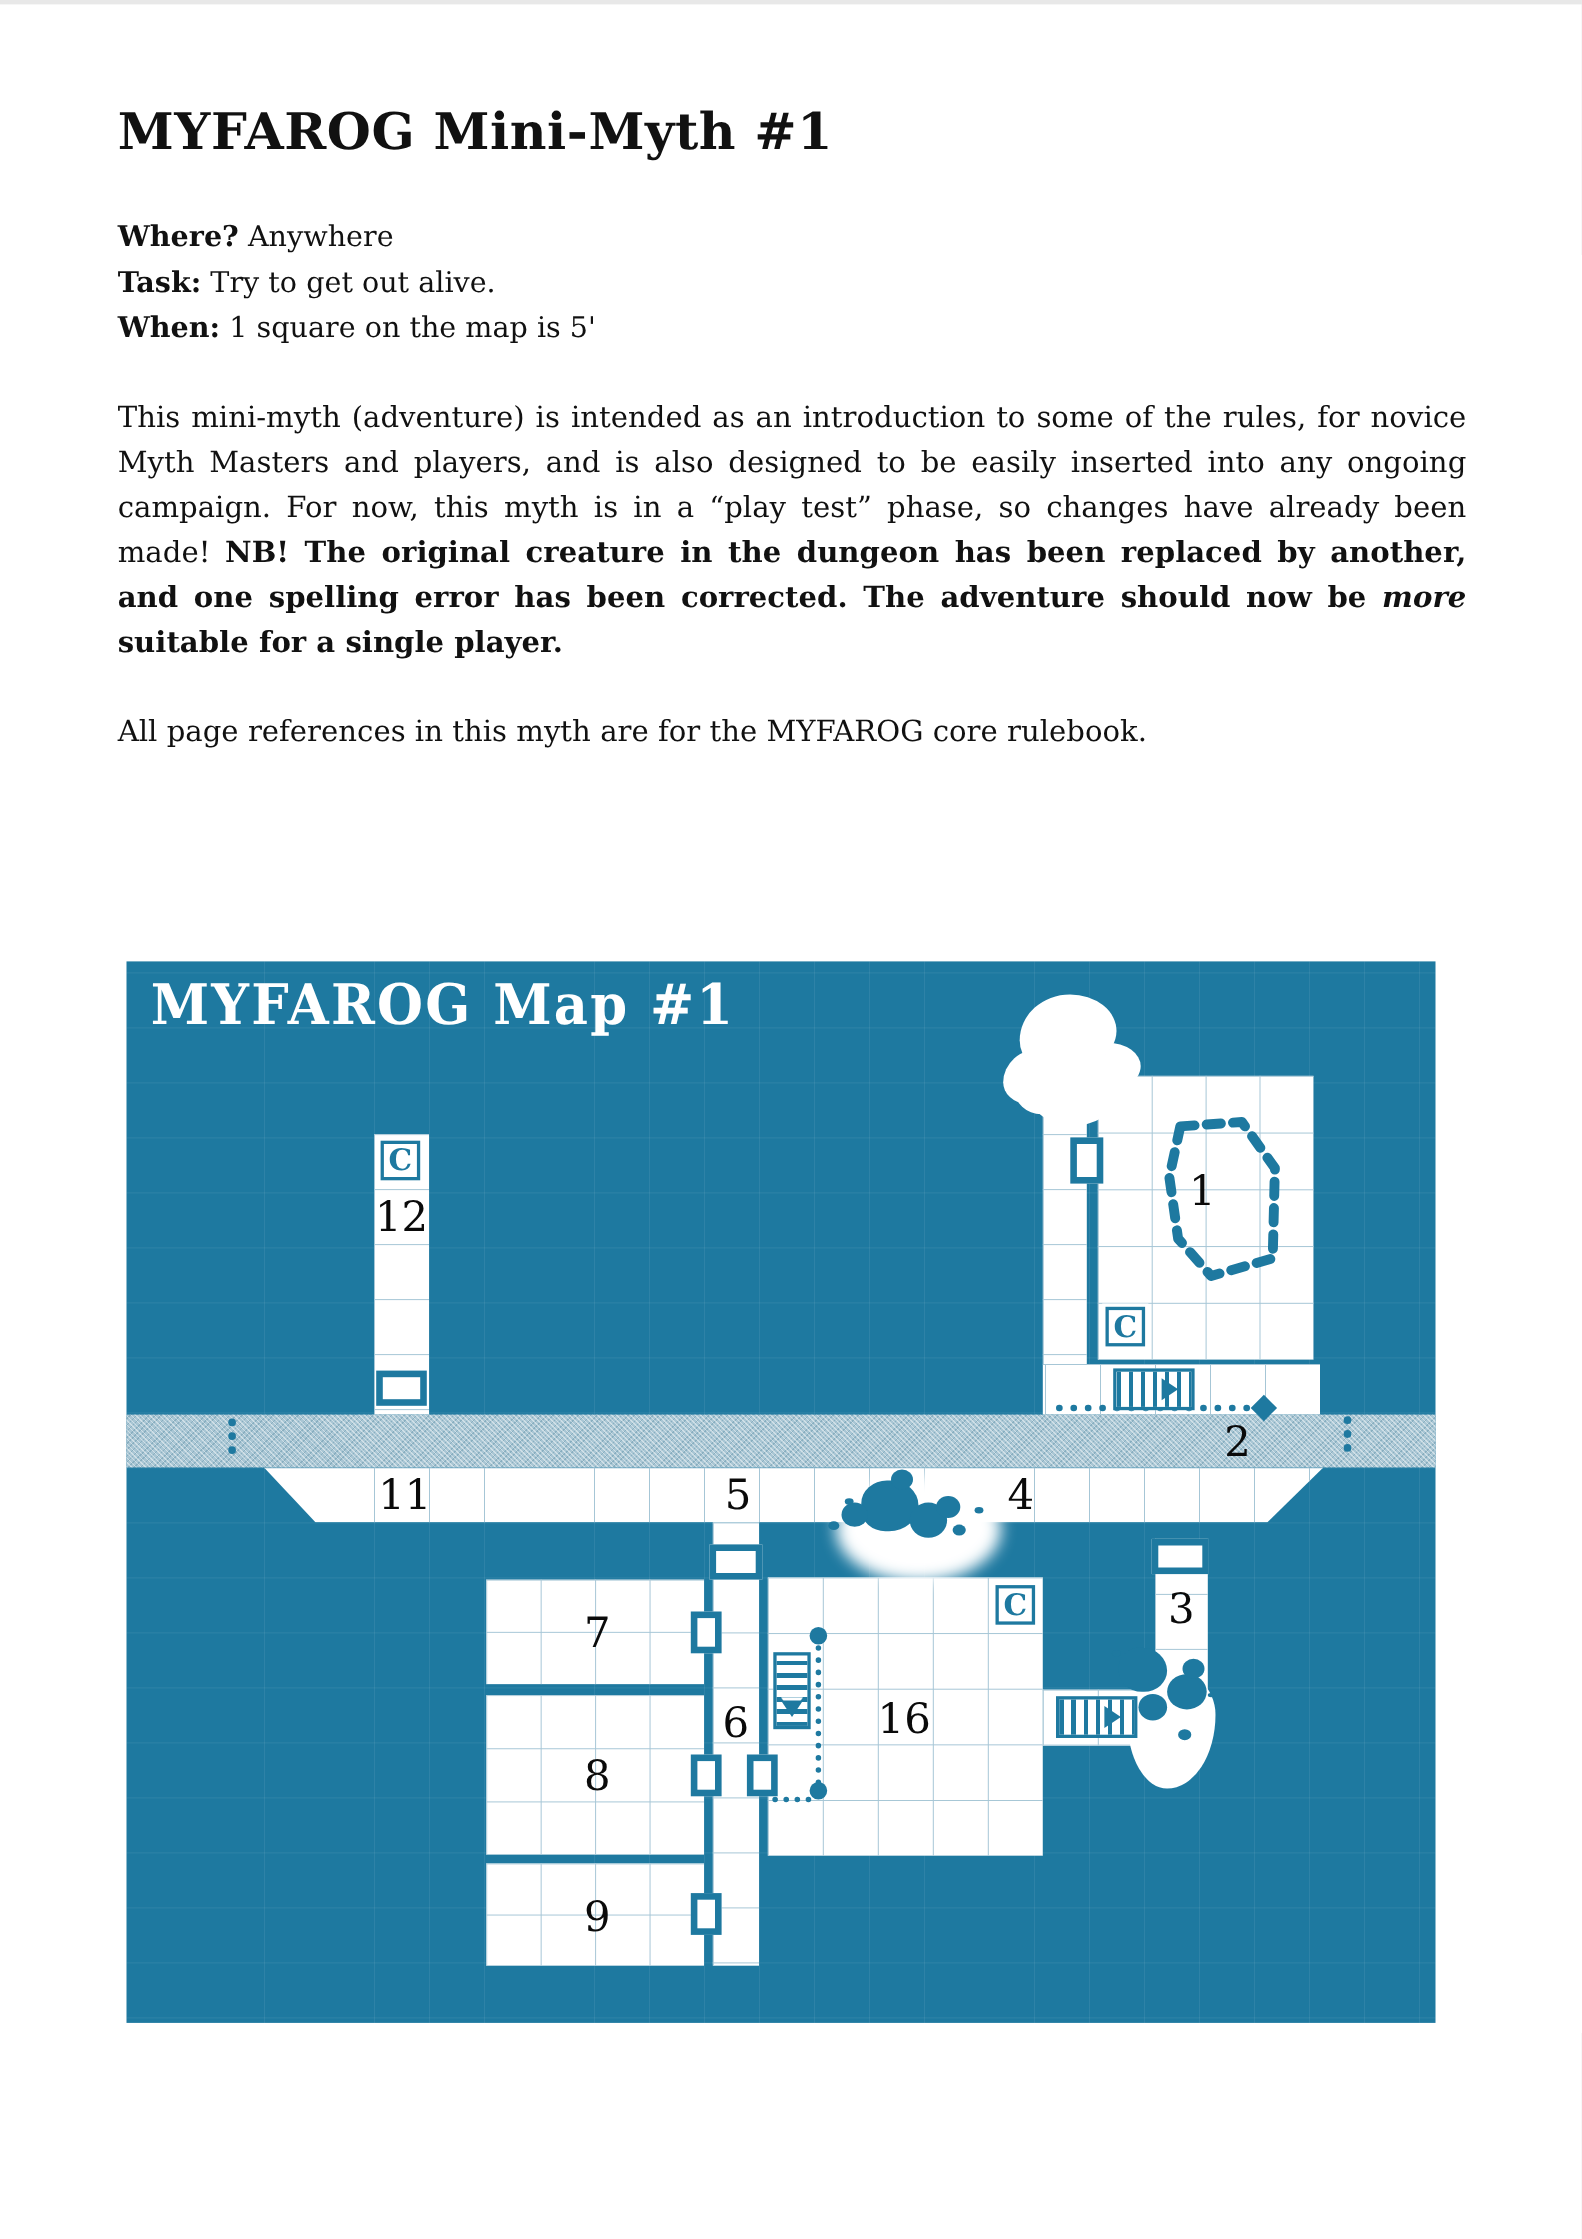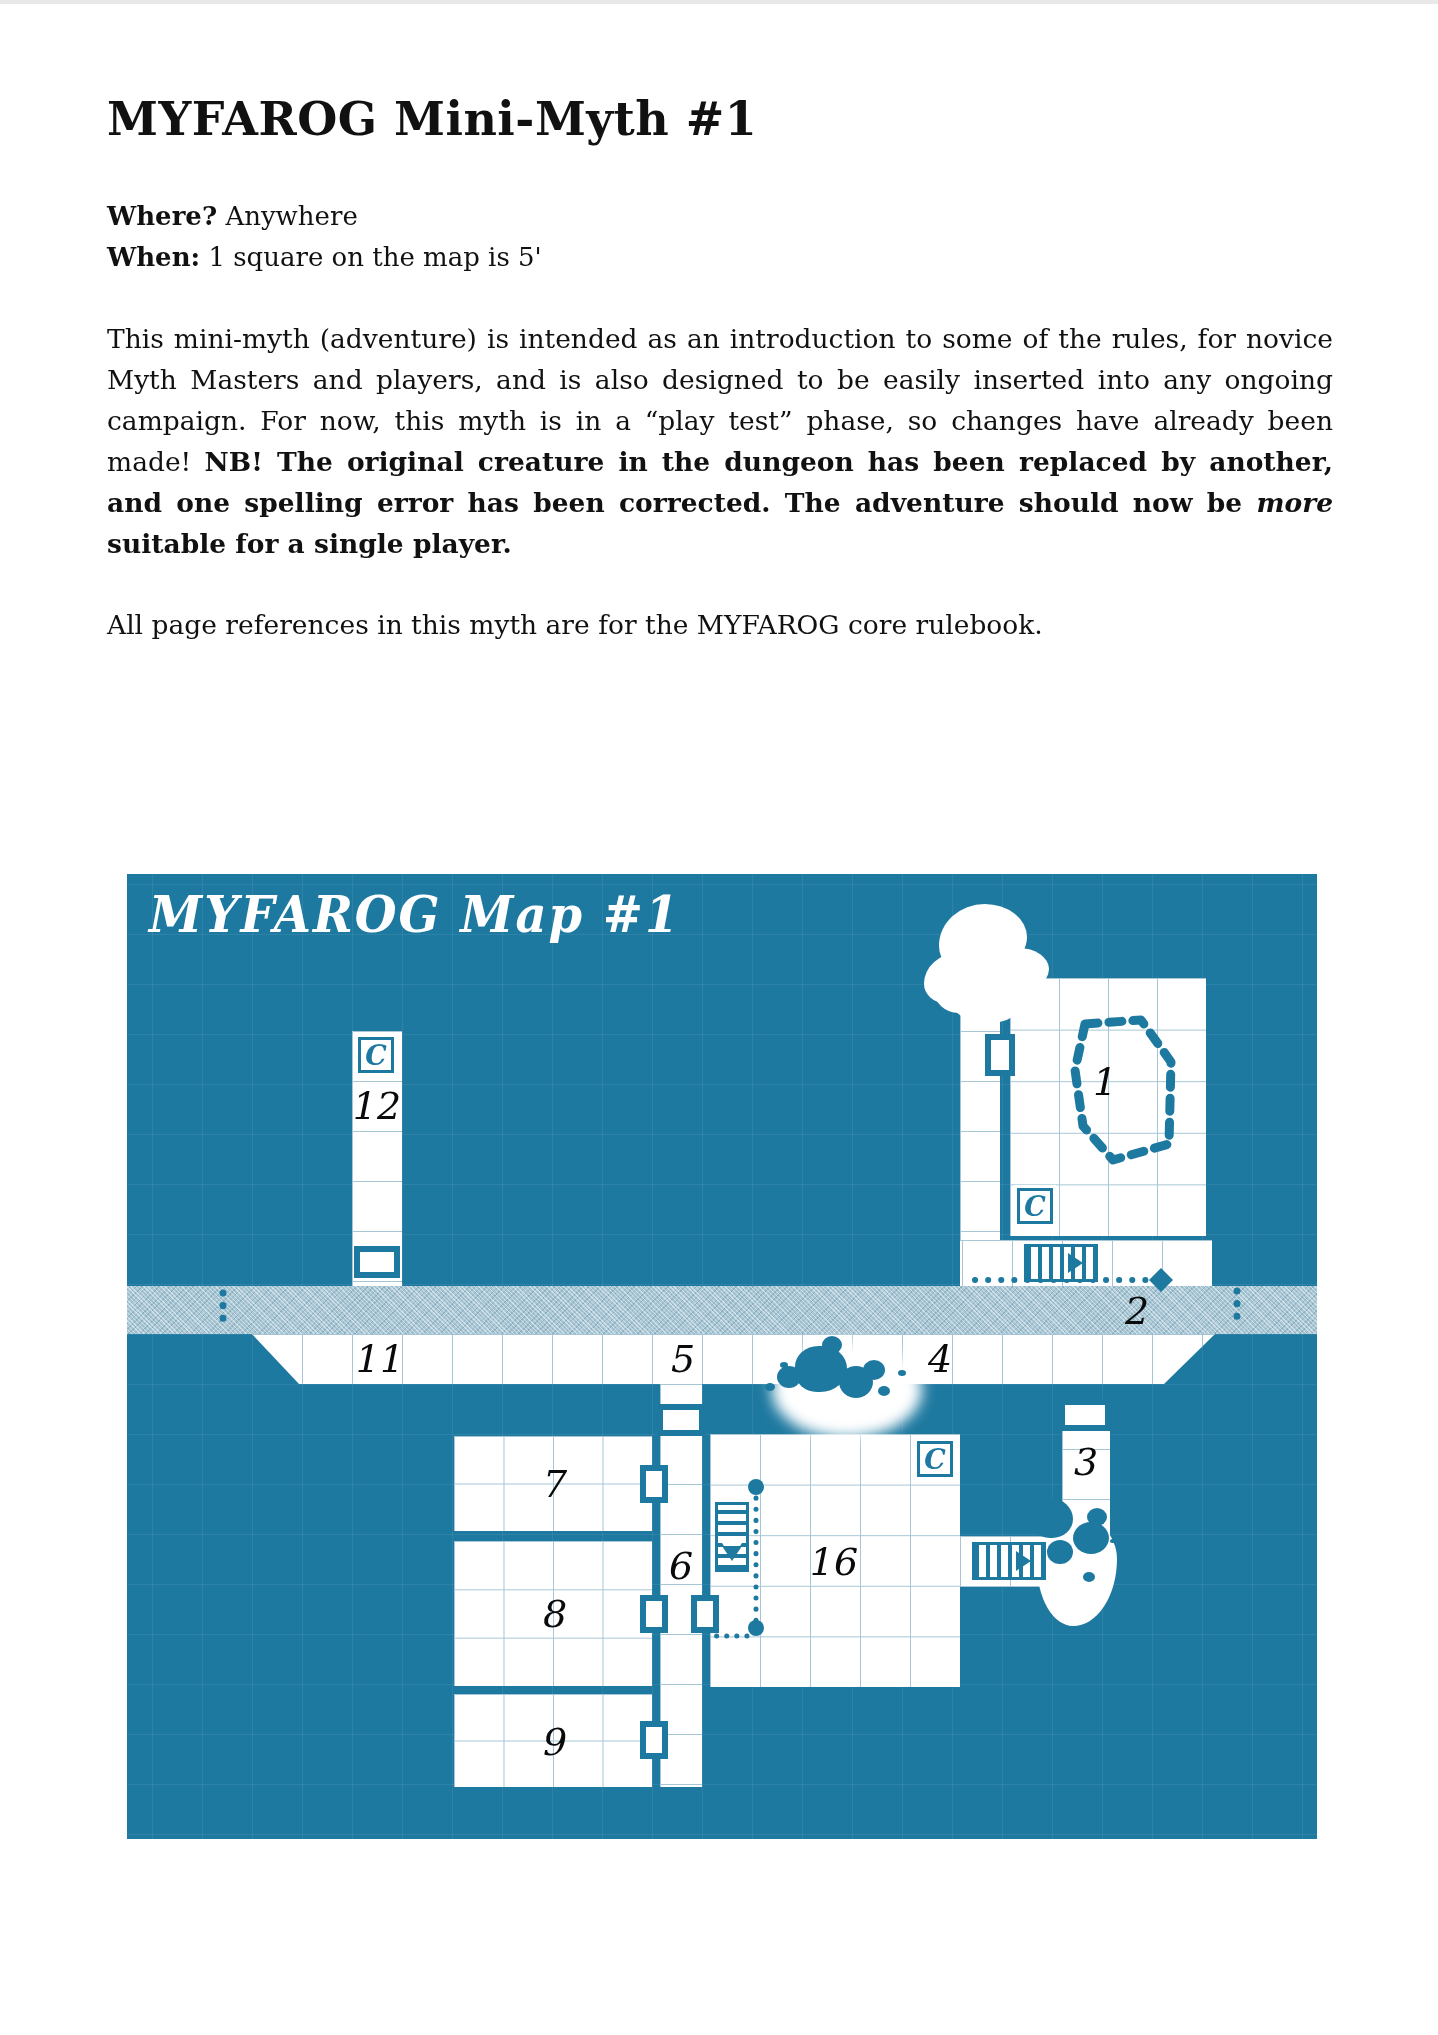--- a/index.html
+++ b/index.html
@@ -14,25 +14,25 @@
   
   .content{position:absolute;left:107px;top:88px;width:1226px;}
   .doc-title{font-size:46px;font-weight:700;margin:0 0 50px 0;letter-spacing:.5px;}
   .meta-line{font-size:26px;line-height:41px;}
   .meta-line b{font-weight:700;}
   .para{margin-top:40px;font-size:26.5px;line-height:41px;text-align:justify;}
   .para b{font-weight:700;}
   .para em{font-weight:700;font-style:italic;}
   .note{margin-top:40px;font-size:26.5px;line-height:41px;}
   
-  .map{position:absolute;left:127px;top:870px;width:1190px;height:965px;background:var(--teal);
+  .map{position:absolute;left:115px;top:870px;width:1190px;height:965px;background:var(--teal);
        background-image:
          linear-gradient(to right, rgba(255,255,255,.07) 1px, transparent 1px),
          linear-gradient(to bottom, rgba(255,255,255,.07) 1px, transparent 1px);
-       background-size:50px 50px;background-position:25px 10px;font-style:italic;}
+       background-size:50px 50px;background-position:25px 10px;}
   .map *{box-sizing:border-box;}
   .map-title{position:absolute;left:22px;top:10px;font-size:48px;font-weight:700;color:#ffffff;
              letter-spacing:2px;transform:scaleY(1.06);transform-origin:top left;z-index:5;
              font-family:"DejaVu Serif","Liberation Serif",serif;}
   .room{position:absolute;background-color:#fff;
         background-image:linear-gradient(to right, var(--grid) 1px, transparent 1px),
                          linear-gradient(to bottom, var(--grid) 1px, transparent 1px);
         background-size:calc(100% / var(--cols,1)) calc(100% / var(--rows,1));z-index:1;}
   .grid50{background-size:50px 50px !important;}
   .river{position:absolute;left:0;top:412px;width:1190px;height:48px;z-index:1;
@@ -64,20 +64,24 @@
 <body>
 
 <div class="page">
 
   <div class="content">
     <h1 class="doc-title">MYFAROG Mini-Myth #1</h1>
 
     <div class="meta-line">
       <b>Where?</b>
       <span>Anywhere</span>
+    </div>
+    <div class="meta-line">
+      <b>Task:</b>
+      <span>Try to get out alive.</span>
     </div>
     <div class="meta-line">
       <b>When:</b>
       <span>1 square on the map is 5'</span>
     </div>
 
     <p class="para"><span>This mini-myth (adventure) is intended as an introduction to some of the rules, for novice Myth Masters and players, and is also designed to be easily inserted into any ongoing campaign. For now, this myth is in a “play test” phase, so changes have already been made! </span><b>NB! The original creature in the dungeon has been replaced by another, and one spelling error has been corrected. The adventure should now be </b><em>more</em><b> suitable for a single player.</b></p>
 
     <div class="note">All page references in this myth are for the MYFAROG core rulebook.</div>
   </div>

